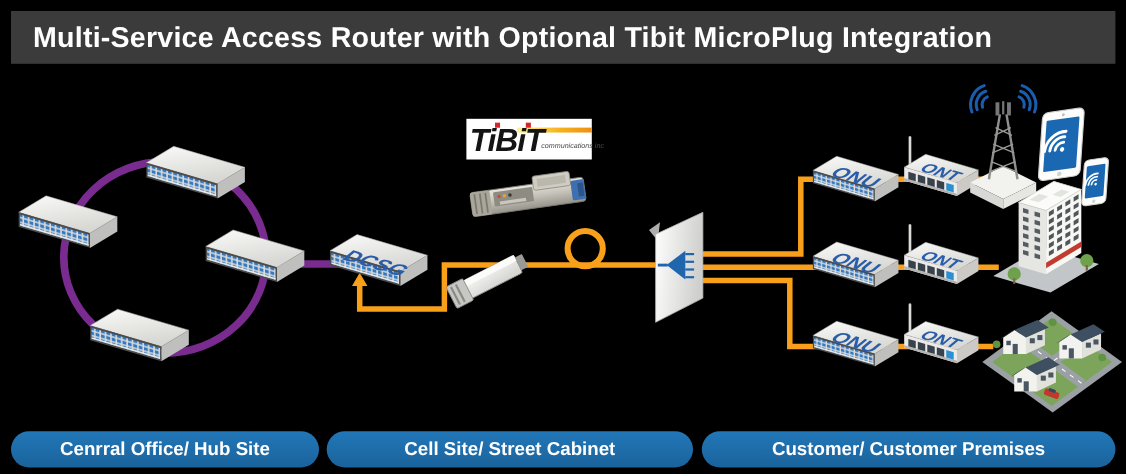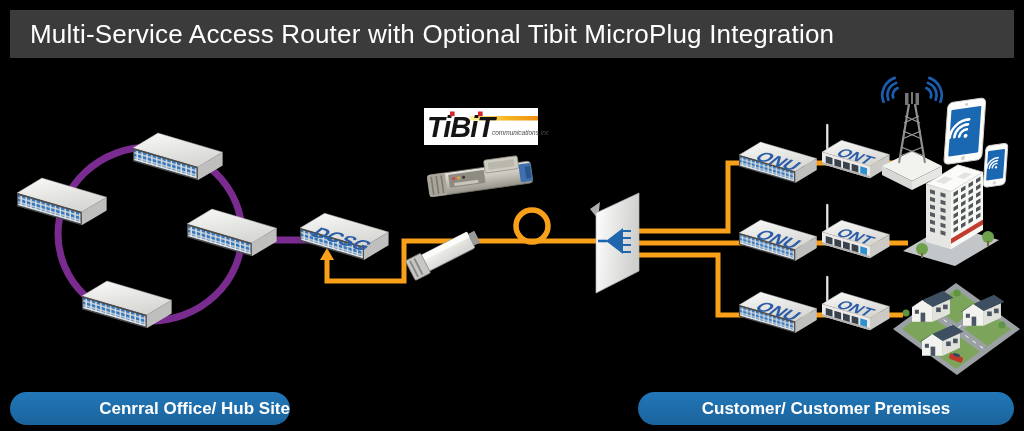--- a/index.html
+++ b/index.html
@@ -1,25 +1,25 @@
 <!DOCTYPE html>
 <html><head>
 <meta charset="utf-8">
 <style>
   html,body{margin:0;padding:0;background:#000;}
   .stage{position:relative;width:1024px;height:431px;background:#000;overflow:hidden;
          font-family:"Liberation Sans",sans-serif;border-radius:10px;}
   .titlebar{position:absolute;left:10px;top:10px;width:1004px;height:48px;background:#3B3B3B;
             display:flex;align-items:center;box-sizing:border-box;padding-left:20px;}
-  .titlebar span{color:#fff;font-size:26px;font-weight:normal;letter-spacing:.2px;}
+  .titlebar span{color:#fff;font-size:26px;font-weight:bold;letter-spacing:.2px;}
   .diagram{position:absolute;left:0;top:0;}
   .zones{position:absolute;left:0;top:392px;width:1024px;height:33px;}
   .pill{position:absolute;height:33px;background:linear-gradient(#2277b8,#1a639c);border-radius:17px;
         display:flex;align-items:center;justify-content:center;color:#fff;font-weight:bold;font-size:17px;}
-  .pill1{left:10px;width:280px;justify-content:flex-end;}
+  .pill1{left:10px;width:280px;}
   .pill2{left:297px;width:333px;}
   .pill3{left:638px;width:376px;}
   text{font-family:"Liberation Sans",sans-serif;}
 </style>
 </head>
 <body>
 
 <div class="stage">
 
   <div class="titlebar">
@@ -320,18 +320,21 @@
       <rect x="10" y="-15" width="26" height="7" fill="#bab7ac"></rect>
       <rect x="40" y="-9" width="12" height="18" rx="1.5" fill="#3e6fae"></rect>
       <rect x="46" y="-6" width="5" height="12" fill="#2c548c"></rect>
     </g>
   </svg>
 
   <div class="zones">
     <div class="pill pill1">
       <span>Cenrral Office/ Hub Site</span>
     </div>
+    <div class="pill pill2">
+      <span>Cell Site/ Street Cabinet</span>
+    </div>
     <div class="pill pill3">
       <span>Customer/ Customer Premises</span>
     </div>
   </div>
 
 </div>
 
 </body></html>

